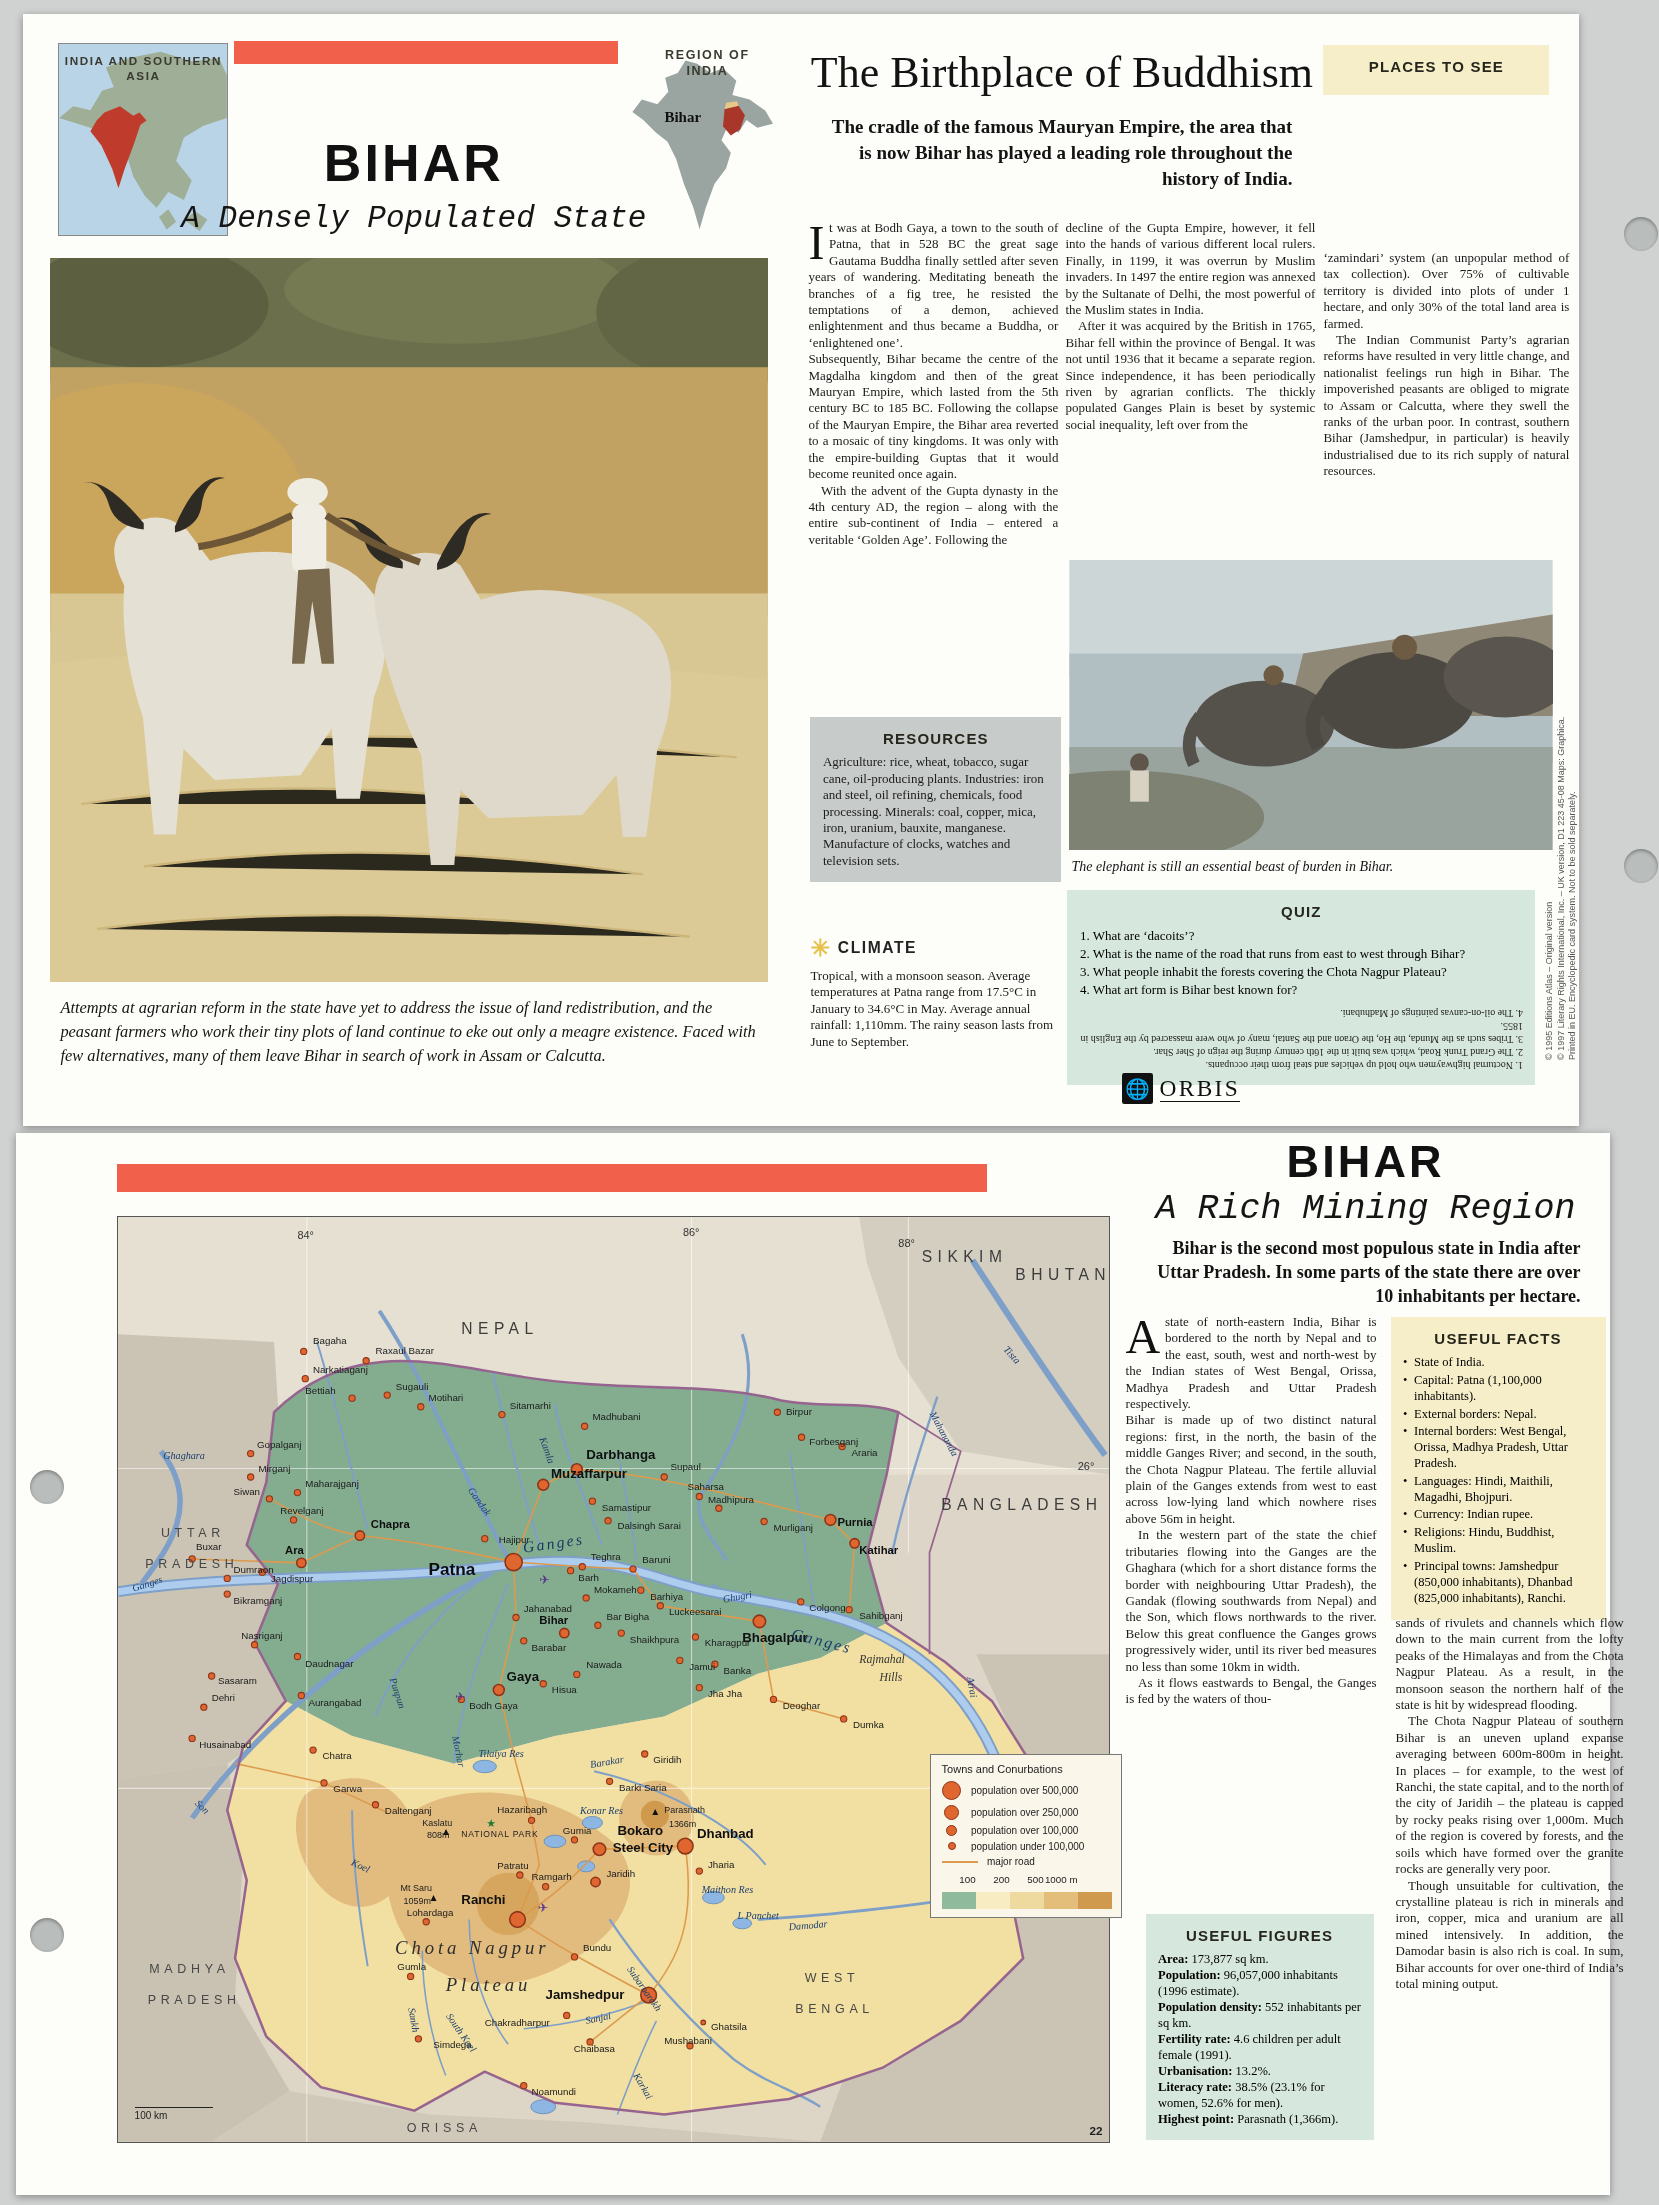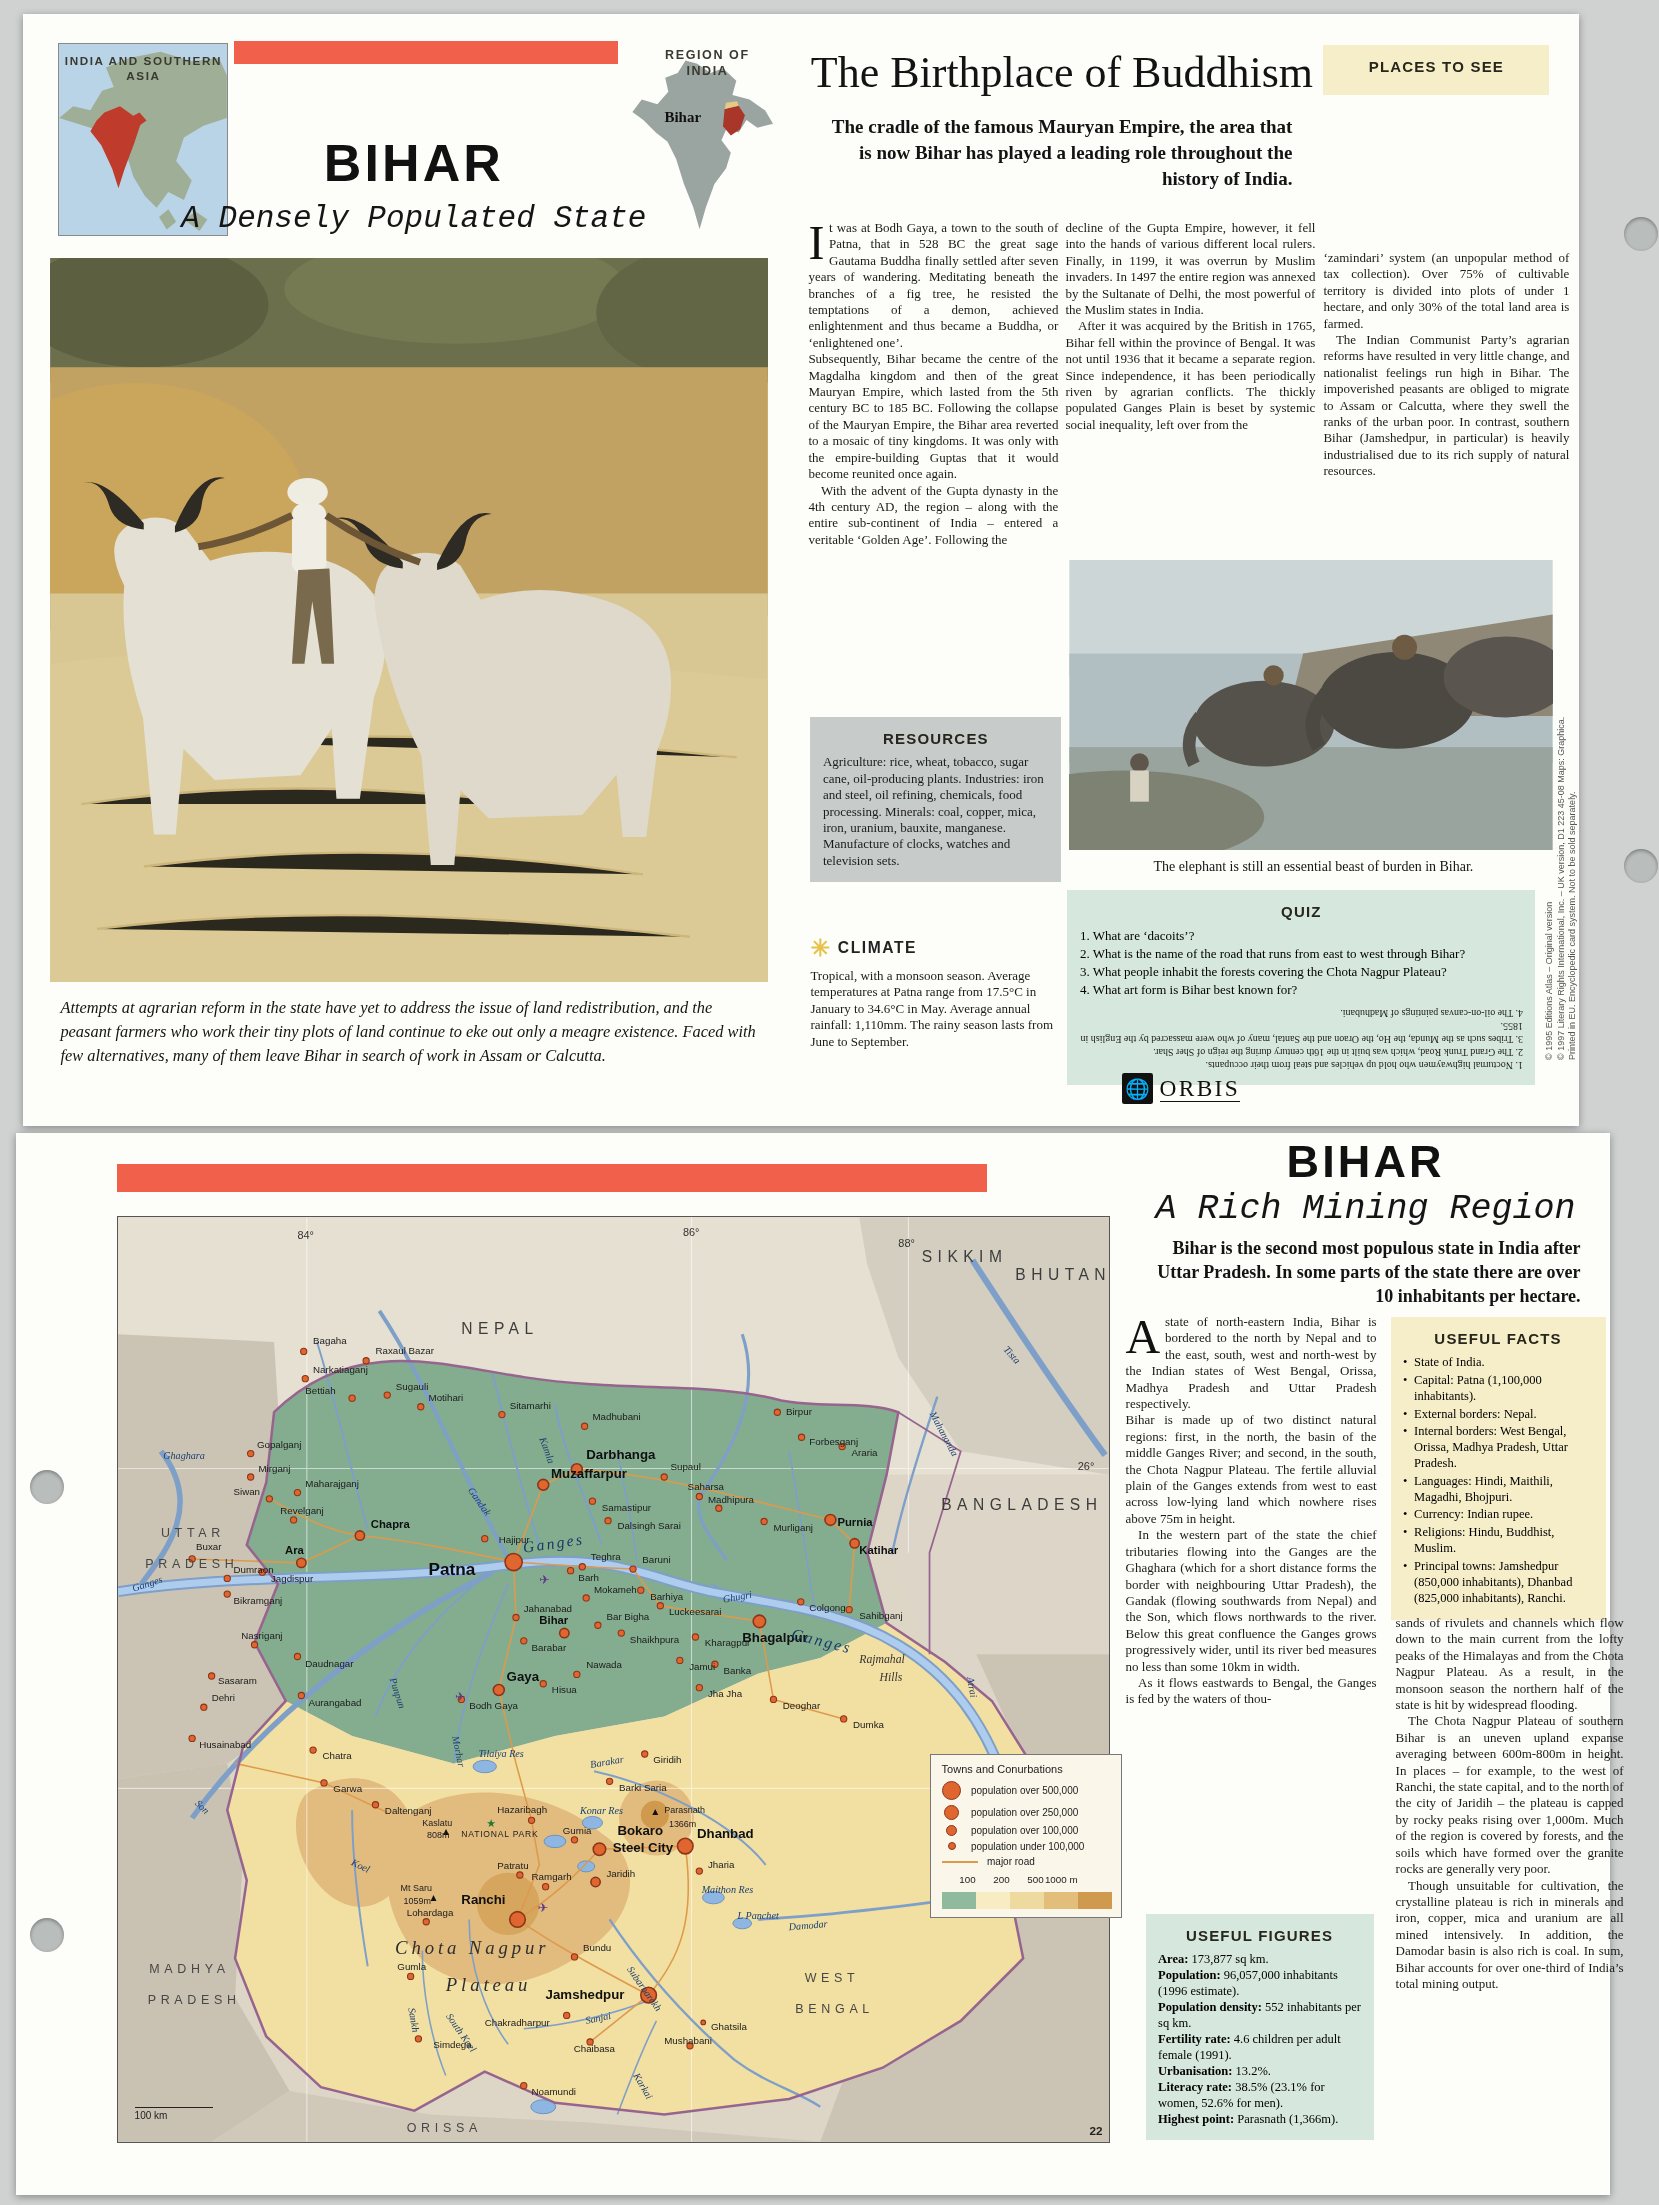--- a/index.html
+++ b/index.html
@@ -26,21 +26,21 @@
   .box h3{margin:1.6px 0 7.8px 0;font-family:"Liberation Sans",sans-serif;font-size:15px;letter-spacing:1.2px;text-align:center;color:#26261c;}
   .box .bodytext{font-size:13px;line-height:16.4px;color:#1c1c1c;}
   .cream{background:#f6eec9;}
   .grey{background:#c7cbc9;}
   .mint{background:#d6e7dd;}
 
   .climate-h{position:absolute;font-family:"Liberation Sans",sans-serif;font-weight:bold;font-size:15.6px;letter-spacing:1.6px;color:#222;}
   .sun{color:#e7c24a;font-size:23.4px;vertical-align:-3.1px;padding-right:6.2px;}
 
   .caption-lg{position:absolute;font-style:italic;font-size:16.4px;line-height:24px;color:#141414;}
-  .caption-sm{position:absolute;font-size:14px;color:#141414;text-align:center;}
+  .caption-sm{position:absolute;font-style:italic;font-size:14px;color:#141414;}
 
   .quiz-q{font-size:13px;line-height:18px;}
   .quiz-a-wrap{transform:rotate(180deg);margin-top:7.8px;}
   .quiz-a{font-size:10px;line-height:13px;text-align:left;color:#222;}
 
   .vert-credit{position:absolute;transform:rotate(-90deg);transform-origin:0 0;font-family:"Liberation Sans",sans-serif;font-size:9px;line-height:11.7px;color:#555;white-space:nowrap;}
 
   
   .facts div{position:relative;padding-left:11px;font-size:12.5px;line-height:16px;margin-bottom:1.6px;}
   .facts div::before{content:"•";position:absolute;left:0;top:0;}
@@ -651,21 +651,21 @@
           <div>Languages: Hindi, Maithili, Magadhi, Bhojpuri.</div>
           <div>Currency: Indian rupee.</div>
           <div>Religions: Hindu, Buddhist, Muslim.</div>
           <div>Principal towns: Jamshedpur (850,000 inhabitants), Dhanbad (825,000 inhabitants), Ranchi.</div>
         </div>
     </div>
 
     <div class="col" style="left:1110px;top:181px;width:251px;">
       <p class="para"><span class="dropcap">A</span><span>state of north-eastern India, Bihar is bordered to the north by Nepal and to the east, south, west and north-west by the Indian states of West Bengal, Orissa, Madhya Pradesh and Uttar Pradesh respectively.</span></p>
       <div>
-          <p class="para">Bihar is made up of two distinct natural regions: first, in the north, the basin of the middle Ganges River; and second, in the south, the Chota Nagpur Plateau. The fertile alluvial plain of the Ganges extends from west to east across low-lying land which nowhere rises above 75m in height.</p>
+          <p class="para">Bihar is made up of two distinct natural regions: first, in the north, the basin of the middle Ganges River; and second, in the south, the Chota Nagpur Plateau. The fertile alluvial plain of the Ganges extends from west to east across low-lying land which nowhere rises above 56m in height.</p>
           <p class="para">In the western part of the state the chief tributaries flowing into the Ganges are the Ghaghara (which for a short distance forms the border with neighbouring Uttar Pradesh), the Gandak (flowing southwards from Nepal) and the Son, which flows northwards to the river. Below this great confluence the Ganges grows progressively wider, until its river bed measures no less than some 10km in width.</p>
           <p class="para">As it flows eastwards to Bengal, the Ganges is fed by the waters of thou-</p>
         </div>
     </div>
 
     <div class="box mint" style="left:1130px;top:781px;width:203px;">
       <h3>USEFUL FIGURES</h3>
       <div class="figures">
           <div><b>Area: </b>173,877 sq km.</div>
           <div><b>Population: </b>96,057,000 inhabitants (1996 estimate).</div>

